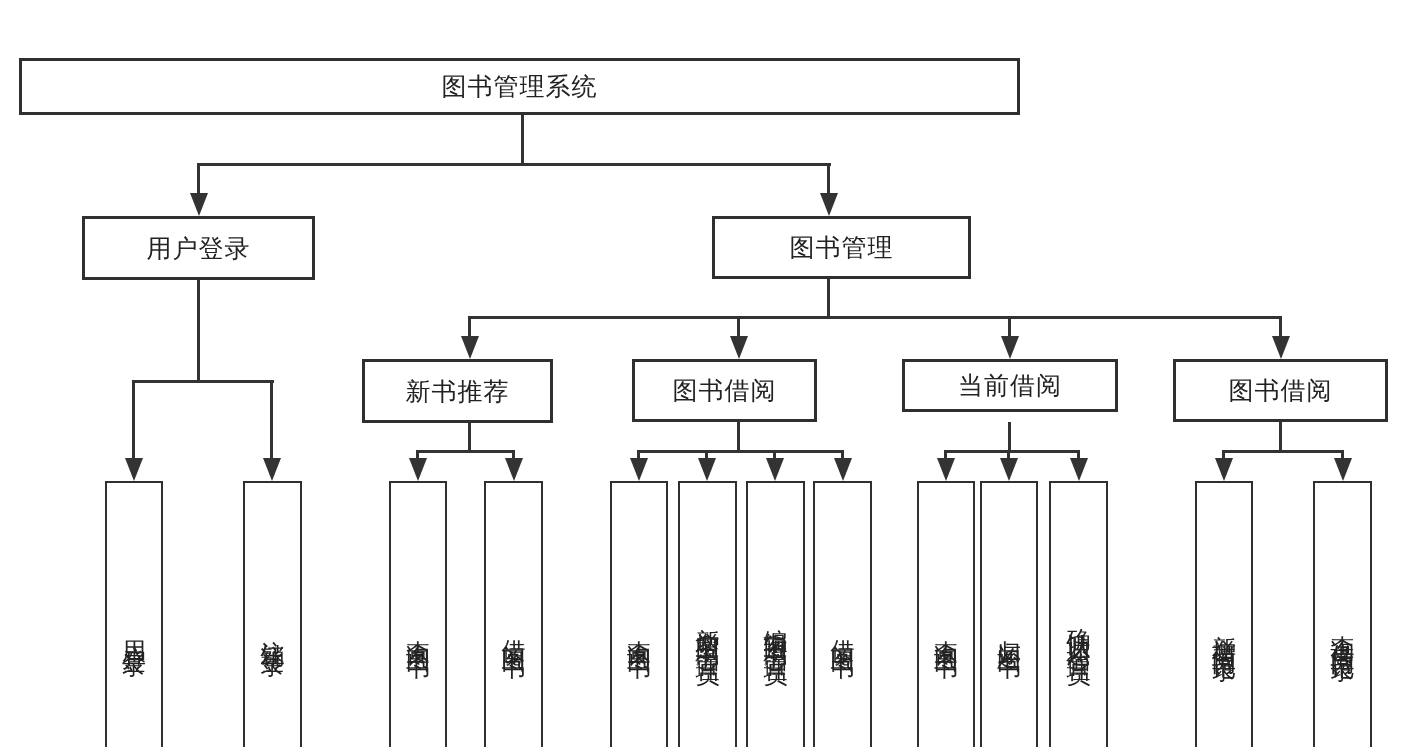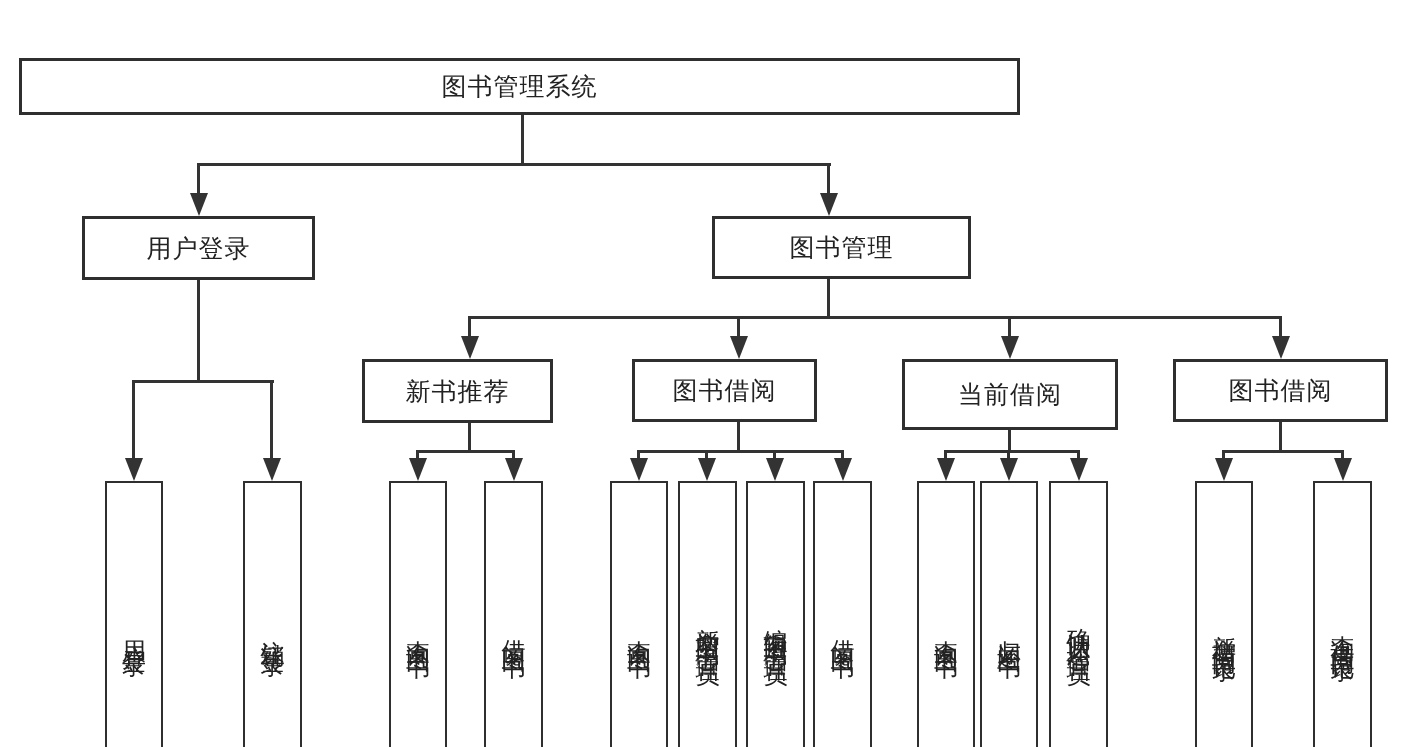--- a/index.html
+++ b/index.html
@@ -85,21 +85,21 @@
   <div class="arrow" style="left:461px;top:290px"></div>
   <div class="line" style="left:737px;top:270px;width:3px;height:23px"></div>
   <div class="arrow" style="left:730px;top:290px"></div>
   <div class="line" style="left:1008px;top:270px;width:3px;height:23px"></div>
   <div class="arrow" style="left:1001px;top:290px"></div>
   <div class="line" style="left:1279px;top:270px;width:3px;height:23px"></div>
   <div class="arrow" style="left:1272px;top:290px"></div>
 
   <div class="node" style="left:362px;top:313px;width:191px;height:64px">新书推荐</div>
   <div class="node" style="left:632px;top:313px;width:185px;height:63px">图书借阅</div>
-  <div class="node" style="left:902px;top:313px;width:216px;height:71px">当前借阅</div>
+  <div class="node" style="left:902px;top:313px;width:216px;height:53px">当前借阅</div>
   <div class="node" style="left:1173px;top:313px;width:215px;height:63px">图书借阅</div>
 
   <div class="line" style="left:468px;top:377px;width:3px;height:30px"></div>
   <div class="line" style="left:416px;top:404px;width:99px;height:3px"></div>
   <div class="line" style="left:416px;top:404px;width:3px;height:14px"></div>
   <div class="arrow" style="left:409px;top:412px"></div>
   <div class="line" style="left:512px;top:404px;width:3px;height:14px"></div>
   <div class="arrow" style="left:505px;top:412px"></div>
 
   <div class="line" style="left:737px;top:376px;width:3px;height:31px"></div>

